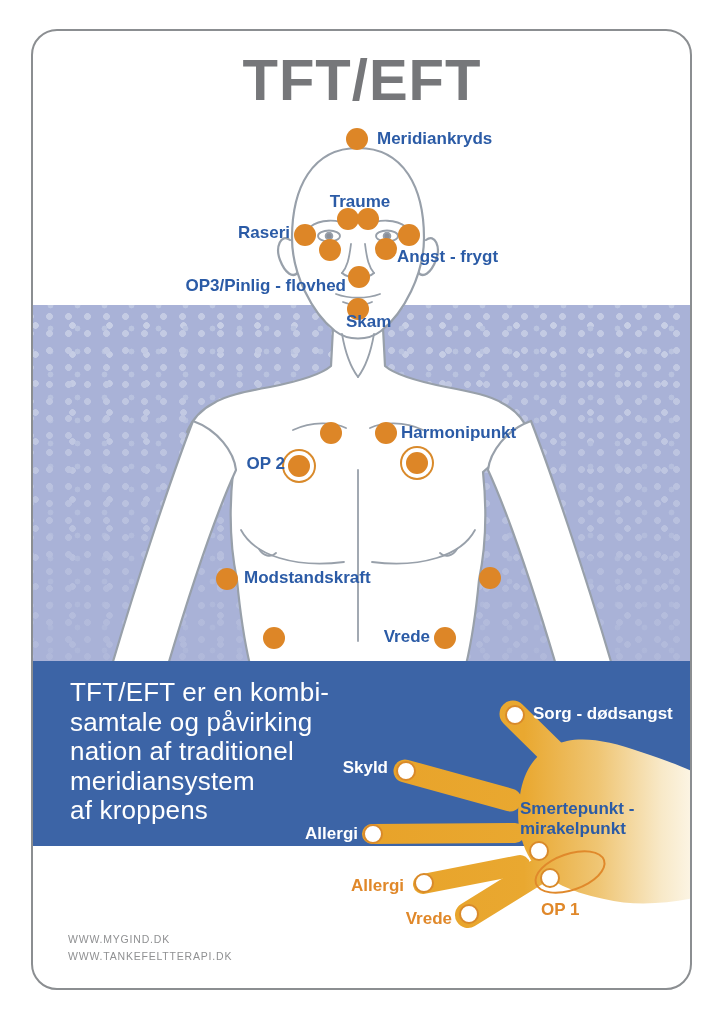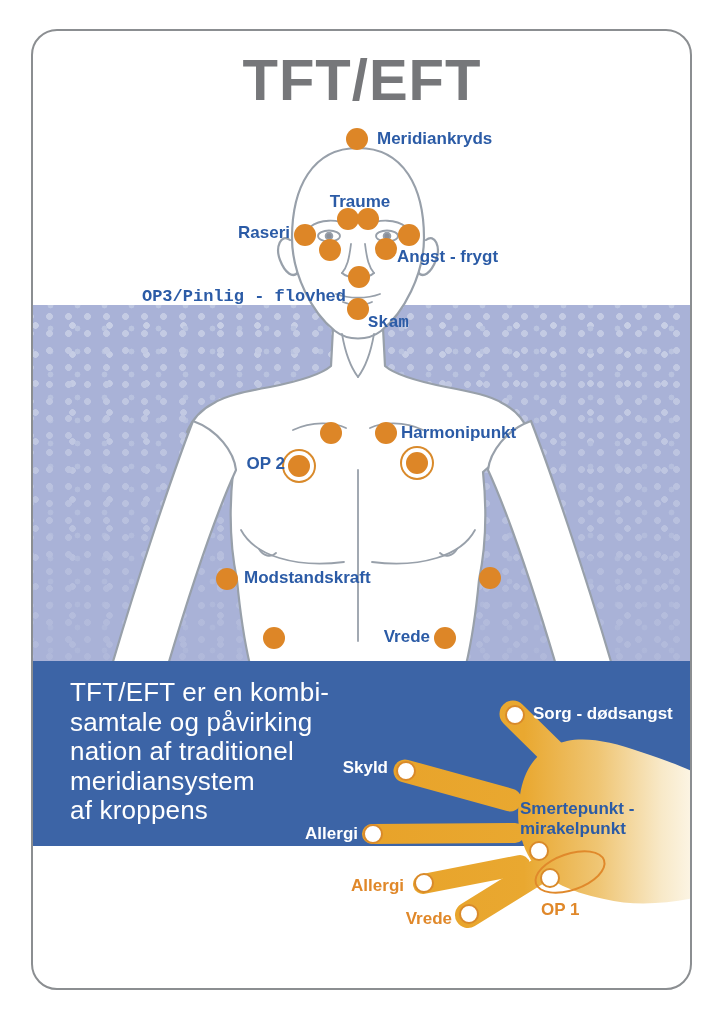--- a/index.html
+++ b/index.html
@@ -179,33 +179,37 @@
           <div class="dot white" style="left: 406px; top: 771px;"></div>
           <div class="dot white" style="left: 373px; top: 834px;"></div>
           <div class="dot white" style="left: 424px; top: 883px;"></div>
           <div class="dot white" style="left: 469px; top: 914px;"></div>
           <div class="dot white" style="left: 539px; top: 851px;"></div>
           <div class="dot white" style="left: 550px; top: 878px;"></div>
           <div class="plabel blue left" style="left: 377px; top: 139px;">Meridiankryds</div>
           <div class="plabel blue center" style="left: 360px; top: 202px;">Traume</div>
           <div class="plabel blue right" style="right: 434px; top: 233px;">Raseri</div>
           <div class="plabel blue left" style="left: 397px; top: 257px;">Angst - frygt</div>
-          <div class="plabel blue right" style="right: 378px; top: 296px; font-family: Liberation Mono, monospace;">OP3/Pinlig - flovhed</div>
-          <div class="plabel blue left" style="left: 368px; top: 322px; font-family: Liberation Mono, monospace;">Skam</div>
+          <div class="plabel blue right" style="right: 378px; top: 286px;">OP3/Pinlig - flovhed</div>
+          <div class="plabel blue left" style="left: 346px; top: 322px;">Skam</div>
           <div class="plabel blue left" style="left: 401px; top: 433px; text-align: right;">Harmonipunkt</div>
           <div class="plabel blue right" style="right: 439px; top: 464px;">OP 2</div>
           <div class="plabel blue left" style="left: 244px; top: 578px;">Modstandskraft</div>
           <div class="plabel blue right" style="right: 294px; top: 637px;">Vrede</div>
           <div class="plabel white left" style="left: 533px; top: 714px;">Sorg - dødsangst</div>
           <div class="plabel white right" style="right: 336px; top: 768px;">Skyld</div>
           <div class="plabel white right" style="right: 366px; top: 834px;">Allergi</div>
           <div class="plabel blue left" style="left: 520px; top: 809px;">Smertepunkt -</div>
           <div class="plabel blue left" style="left: 520px; top: 829px;">mirakelpunkt</div>
           <div class="plabel orange right" style="right: 320px; top: 886px;">Allergi</div>
           <div class="plabel orange right" style="right: 272px; top: 919px;">Vrede</div>
           <div class="plabel orange left" style="left: 541px; top: 910px;">OP 1</div>
         </div>
 
 
+      <div class="urls">
+        <div>WWW.MYGIND.DK</div>
+        <div>WWW.TANKEFELTTERAPI.DK</div>
+      </div>
 
     </div>
   </div>
 </div>
 
 </body></html>

